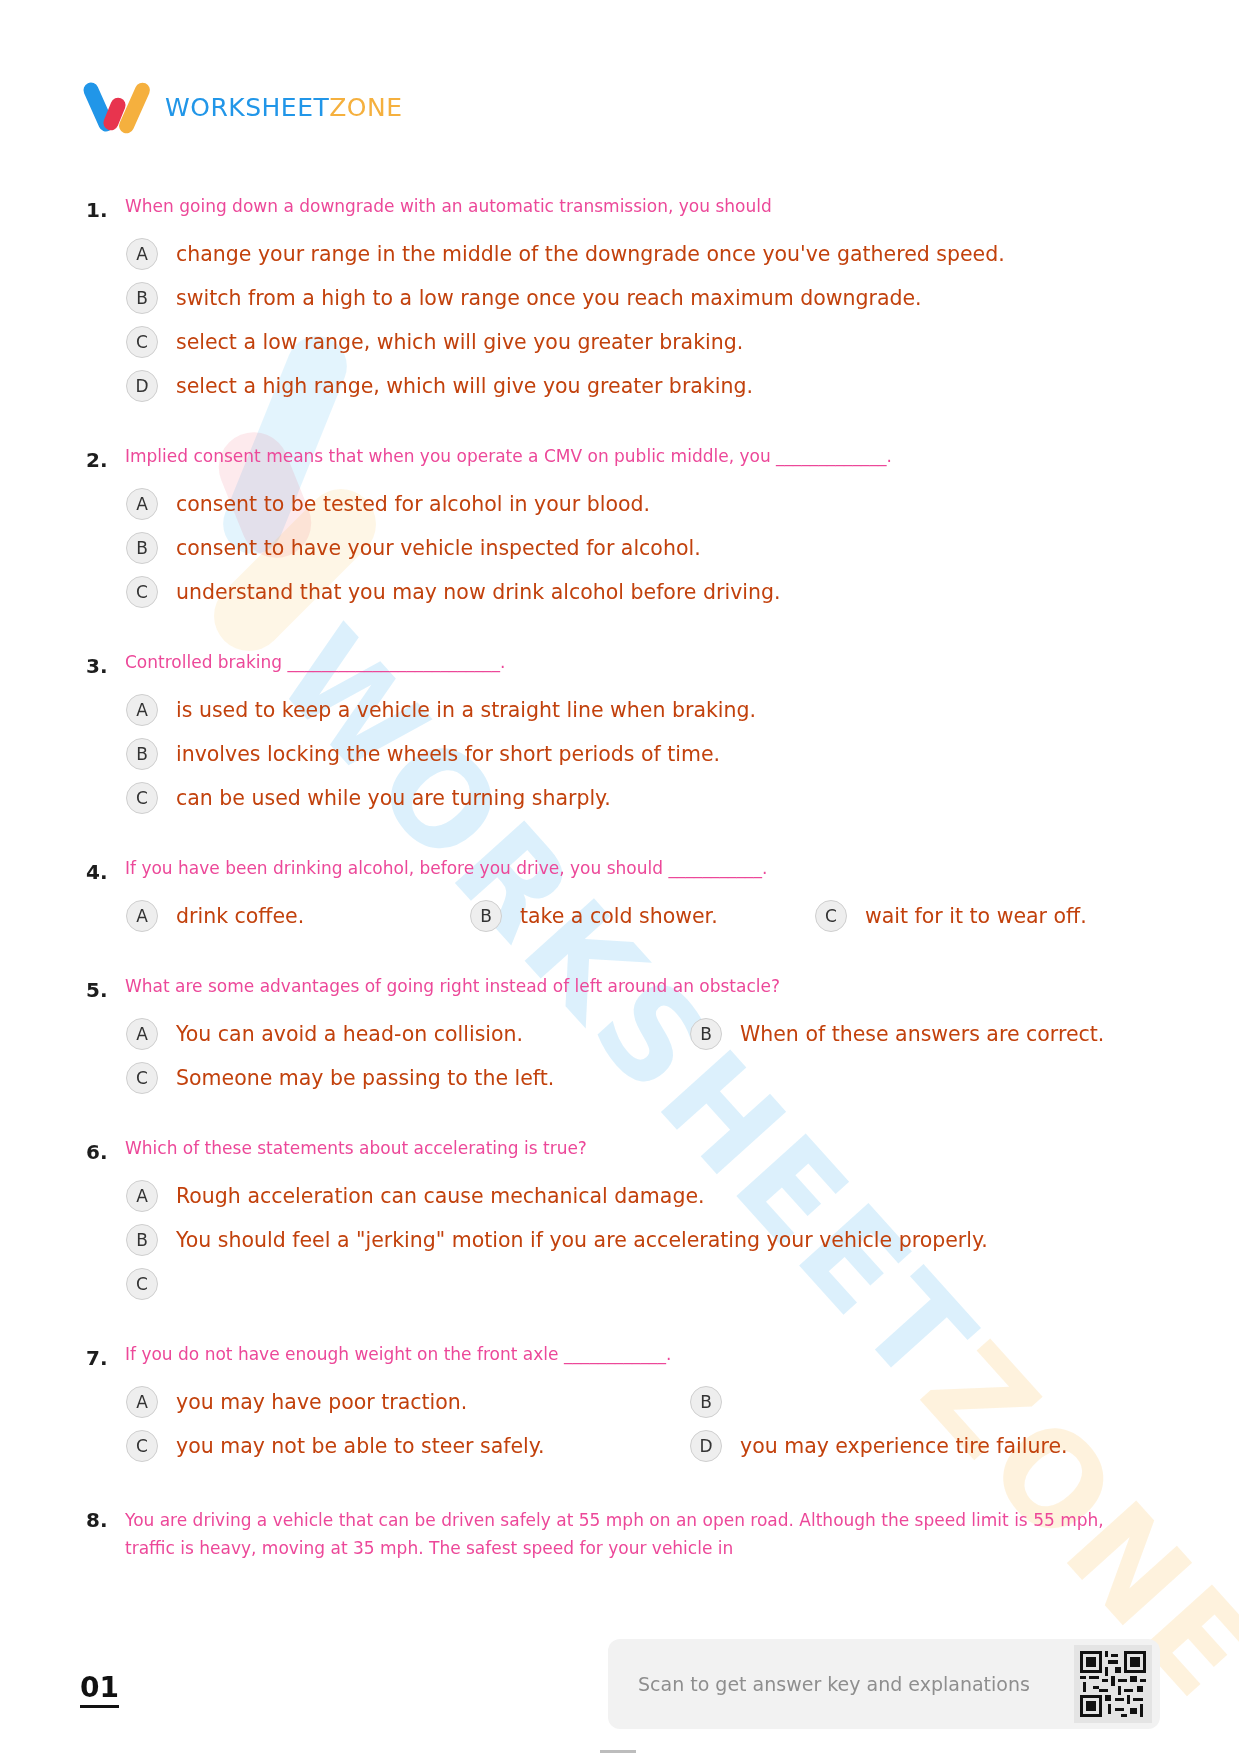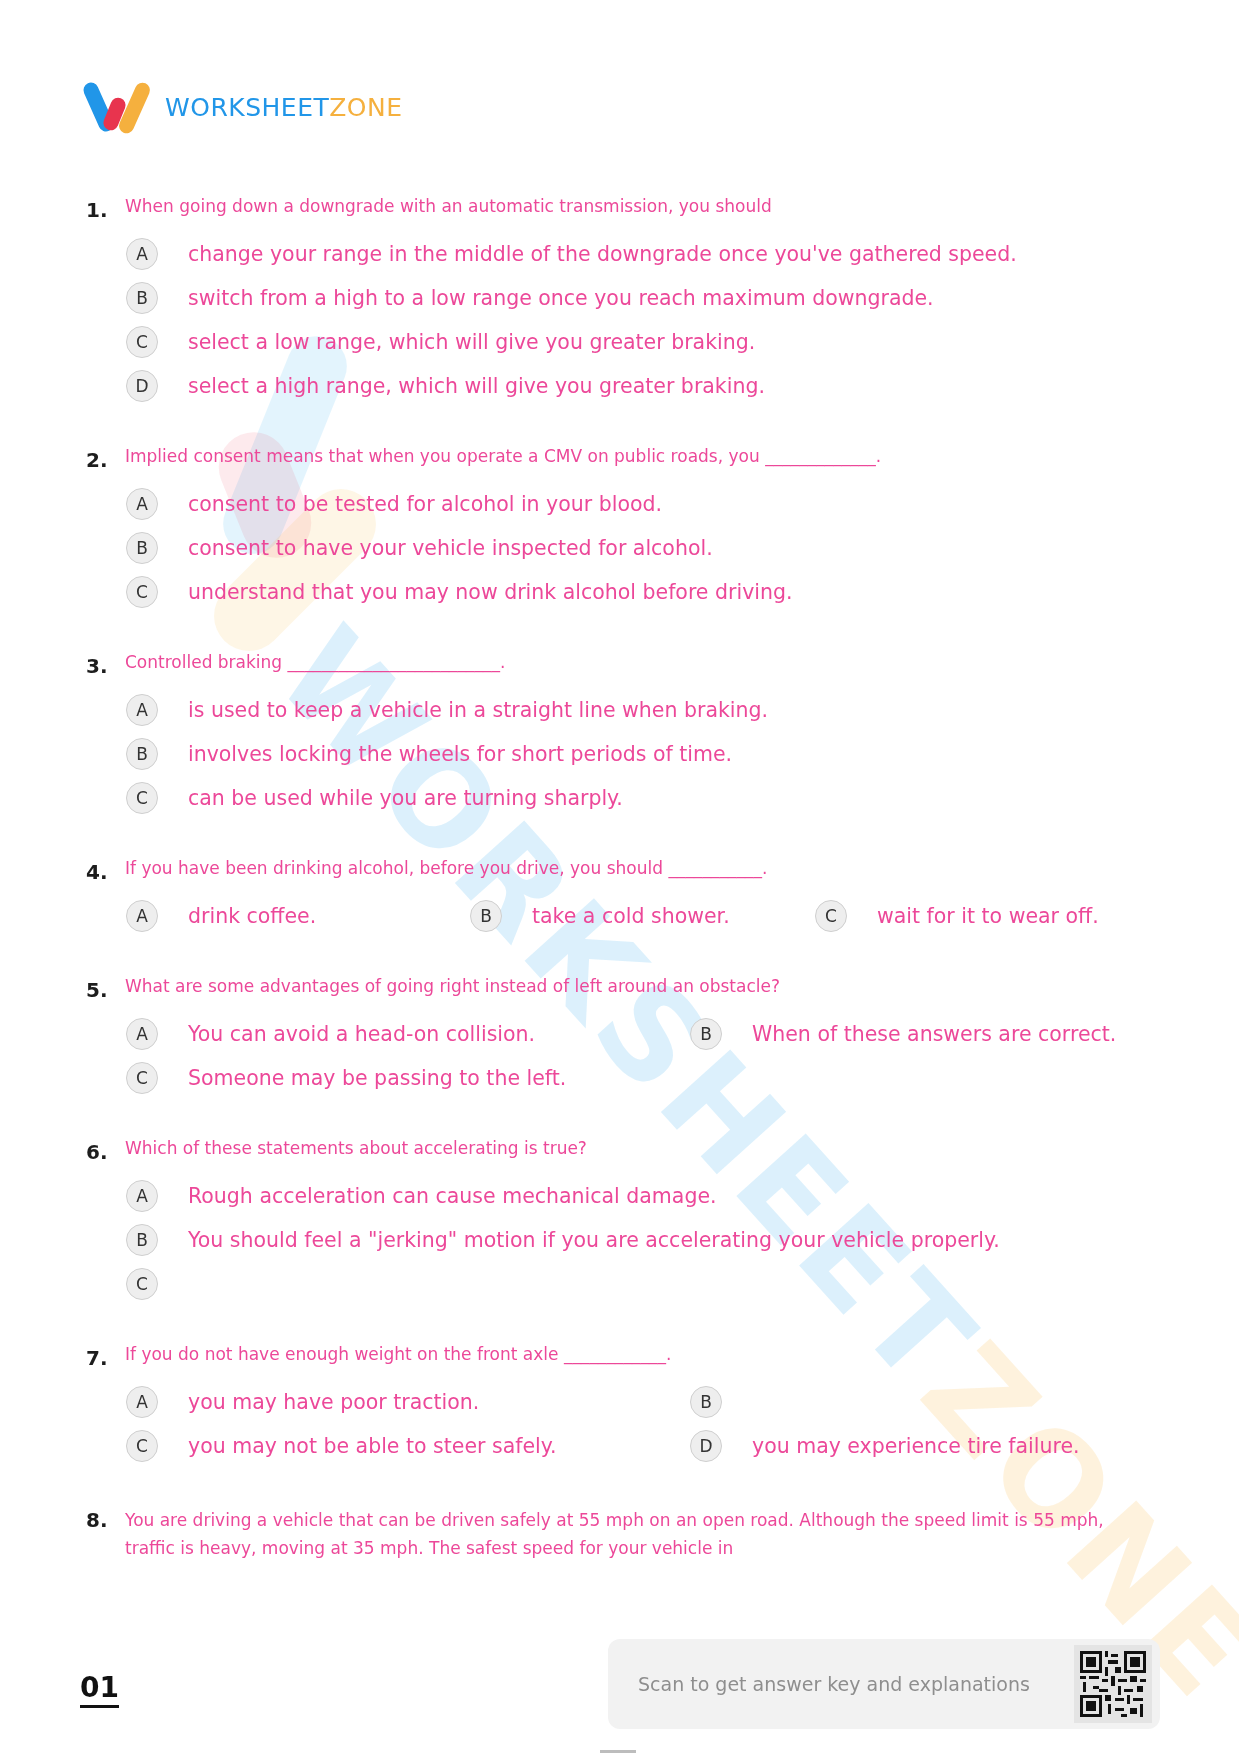--- a/index.html
+++ b/index.html
@@ -29,21 +29,21 @@
 
   
   .q { position: absolute; left: 0; width: 1239px; }
   .q-num { position: absolute; left: 86px; font-weight: bold; font-size: 20px; color: #1d1d1d; }
   .q-text { position: absolute; left: 125px; font-size: 17px; color: #ec4899; white-space: nowrap; }
   .q-text.wrap { white-space: normal; width: 1030px; line-height: 28px; }
   .opt { position: absolute; display: flex; align-items: center; height: 36px; }
   .opt-badge { width: 32px; height: 32px; border-radius: 50%; background: #eeeeee; border: 1px solid #cfcfcf;
                display: flex; align-items: center; justify-content: center; font-size: 17px; color: #333;
                box-sizing: border-box; }
-  .opt-text { margin-left: 30px; font-size: 20.5px; color: #ec4899; white-space: nowrap; }
+  .opt-text { margin-left: 18px; font-size: 20.5px; color: #c2410c; white-space: nowrap; }
 
   
   .page-num { position: absolute; left: 80px; top: 1672px; font-weight: bold; font-size: 28px; color: #111;
               border-bottom: 3px solid #111; line-height: 32px; padding-bottom: 1px; }
   .scan-box { position: absolute; left: 608px; top: 1639px; width: 552px; height: 90px; background: #f2f2f2;
               border-radius: 12px; display: flex; align-items: center; }
   .scan-text { margin-left: 30px; font-size: 19px; color: #8e8e8e; white-space: nowrap; }
   .qr { position: absolute; right: 8px; top: 6px; width: 78px; height: 78px; background: #e4e4e4;
         display: flex; align-items: center; justify-content: center; }
   .divider { position: absolute; left: 600px; top: 1750px; width: 36px; height: 3px; background: #bdbdbd; }
@@ -90,21 +90,21 @@
       <span class="opt-text">select a low range, which will give you greater braking.</span>
     </div>
     <div class="opt" style="left:126px;top:172px;">
       <span class="opt-badge">D</span>
       <span class="opt-text">select a high range, which will give you greater braking.</span>
     </div>
   </div>
 
   <div class="q" style="top:446px;">
     <span class="q-num" style="top:2px;">2.</span>
-    <span class="q-text">Implied consent means that when you operate a CMV on public roads, you _____________.</span>
+    <span class="q-text">Implied consent means that when you operate a CMV on public middle, you _____________.</span>
     <div class="opt" style="left:126px;top:40px;">
       <span class="opt-badge">A</span>
       <span class="opt-text">consent to be tested for alcohol in your blood.</span>
     </div>
     <div class="opt" style="left:126px;top:84px;">
       <span class="opt-badge">B</span>
       <span class="opt-text">consent to have your vehicle inspected for alcohol.</span>
     </div>
     <div class="opt" style="left:126px;top:128px;">
       <span class="opt-badge">C</span>

